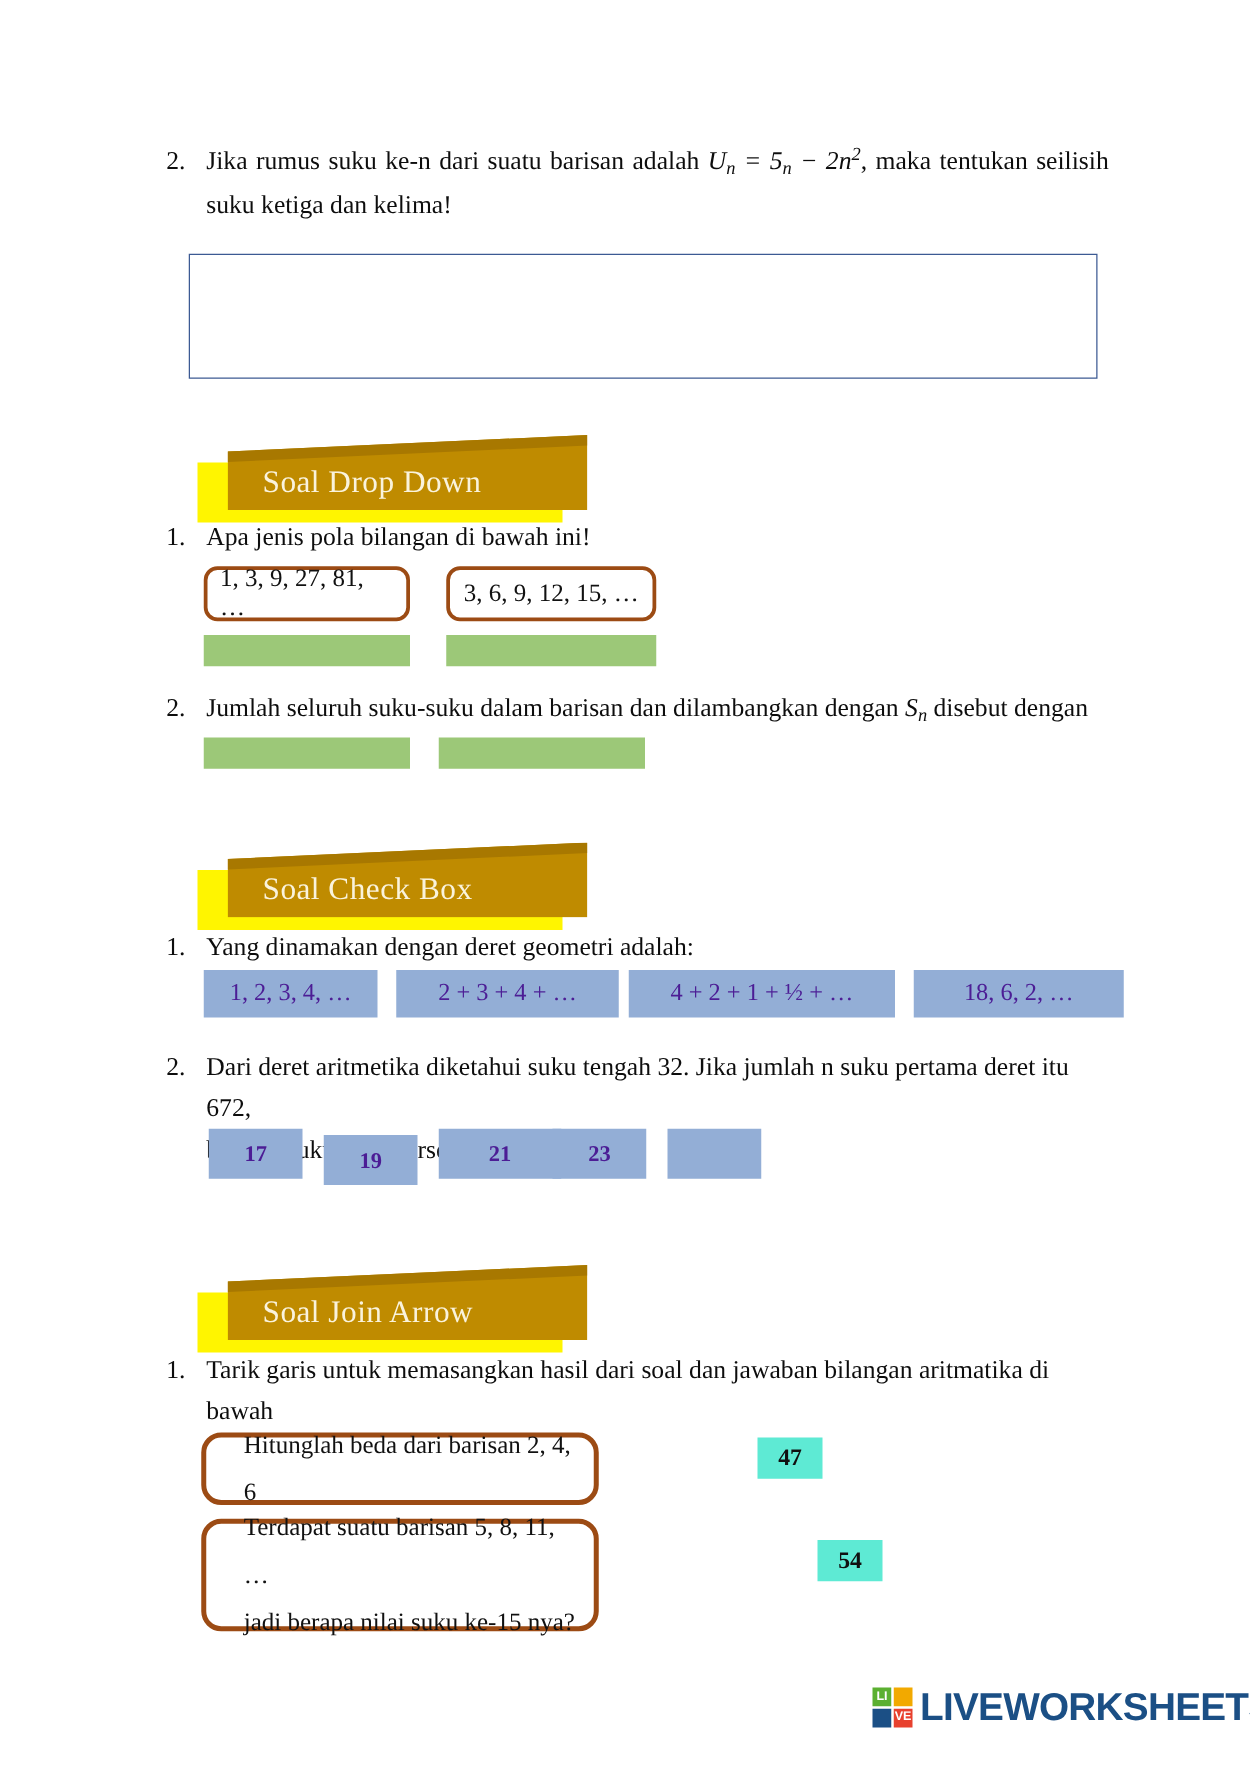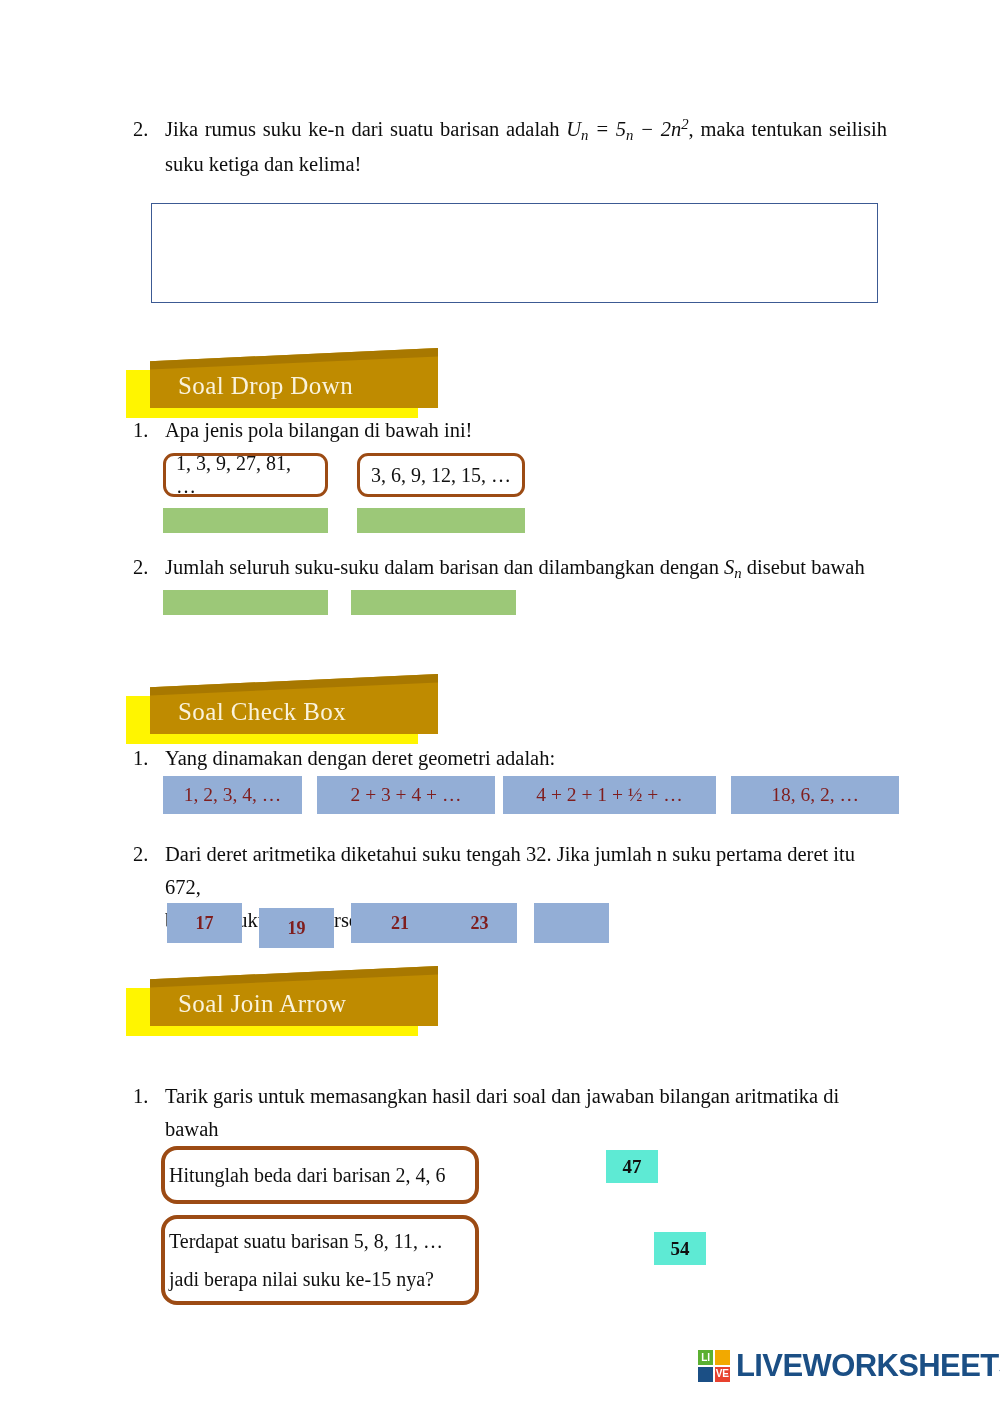--- a/index.html
+++ b/index.html
@@ -37,21 +37,21 @@
   .sup { font-size: 0.72em; vertical-align: 0.45em; font-style: italic; }
 
   
   .answer-box {
     position: absolute;
     border: 1.6px solid #3c5a93;
     background: #ffffff;
   }
 
   
-  .banner { position: absolute; }
+  .banner { position: absolute; margin-left: 32px; }
   .banner .shadow {
     position: absolute;
     left: 0; top: 22px;
     width: 292px; height: 48px;
     background: #FFF500;
   }
   .banner .plate {
     position: absolute;
     left: 24px; top: 0;
     width: 288px; height: 60px;
@@ -89,42 +89,42 @@
     display: flex;
     align-items: center;
     justify-content: center;
     font-size: 20px;
     color: #111;
     padding: 0 10px;
   }
   .brown-box.thick { border-width: 4px; border-radius: 16px; }
   .brown-box.left-align {
     justify-content: flex-start;
-    padding-left: 4px;
+    padding-left: 30px;
     text-align: left;
     line-height: 1.9;
   }
   .brown-box .two-line { display: block; }
 
   
   .dropdown {
     position: absolute;
     background: #9CC878;
     border: none;
   }
 
   
   .cb-tile {
     position: absolute;
     background: #93AED6;
     display: flex;
     align-items: center;
     justify-content: center;
     font-size: 19.5px;
-    color: #7f1d1d;
+    color: #4c1d95;
   }
   .cb-tile.small { font-size: 18px; font-weight: bold; }
 
   
   .chip {
     position: absolute;
     background: #5eead4;
     display: flex;
     align-items: center;
     justify-content: center;
@@ -201,21 +201,21 @@
 
   <div class="brown-box" style="left:163px; top:453px; width:165px; height:44px;">1, 3, 9, 27, 81, …</div>
   <div class="brown-box" style="left:357px; top:453px; width:168px; height:44px;">3, 6, 9, 12, 15, …</div>
 
   <div class="dropdown" style="left:163px; top:508px; width:165px; height:25px;"></div>
   <div class="dropdown" style="left:357px; top:508px; width:168px; height:25px;"></div>
 
   <div class="q-row" style="left:133px; top:551px; width:760px;">
     <span class="q-num">2.</span>
     <span class="q-text">
-      <span>Jumlah seluruh suku-suku dalam barisan dan dilambangkan dengan </span><span class="var">S<span class="sub">n</span></span><span> disebut bawah</span>
+      <span>Jumlah seluruh suku-suku dalam barisan dan dilambangkan dengan </span><span class="var">S<span class="sub">n</span></span><span> disebut dengan</span>
     </span>
   </div>
 
   <div class="dropdown" style="left:163px; top:590px; width:165px; height:25px;"></div>
   <div class="dropdown" style="left:351px; top:590px; width:165px; height:25px;"></div>
 
   <div class="banner" style="left:126px; top:674px; width:320px; height:72px;">
     <div class="shadow"></div>
     <div class="plate">
       <div class="plate-bg"></div>
@@ -241,21 +241,21 @@
       <span style="display:block;">banyak suku deret tersebut adalah ….</span>
     </span>
   </div>
 
   <div class="cb-tile small" style="left:167px; top:903px; width:75px; height:40px;">17</div>
   <div class="cb-tile small" style="left:259px; top:908px; width:75px; height:40px;">19</div>
   <div class="cb-tile small" style="left:351px; top:903px; width:98px; height:40px;">21</div>
   <div class="cb-tile small" style="left:442px; top:903px; width:75px; height:40px;">23</div>
   <div class="cb-tile small" style="left:534px; top:903px; width:75px; height:40px;"></div>
 
-  <div class="banner" style="left:126px; top:966px; width:320px; height:72px;padding-left:20px;">
+  <div class="banner" style="left:126px; top:1012px; width:320px; height:72px;padding-left:20px;">
     <div class="shadow"></div>
     <div class="plate">
       <div class="plate-bg"></div>
       <div class="plate-top"></div>
     </div>
     <div class="banner-label">Soal Join Arrow</div>
   </div>
 
   <div class="q-row" style="left:133px; top:1080px; width:760px;">
     <span class="q-num">1.</span>

